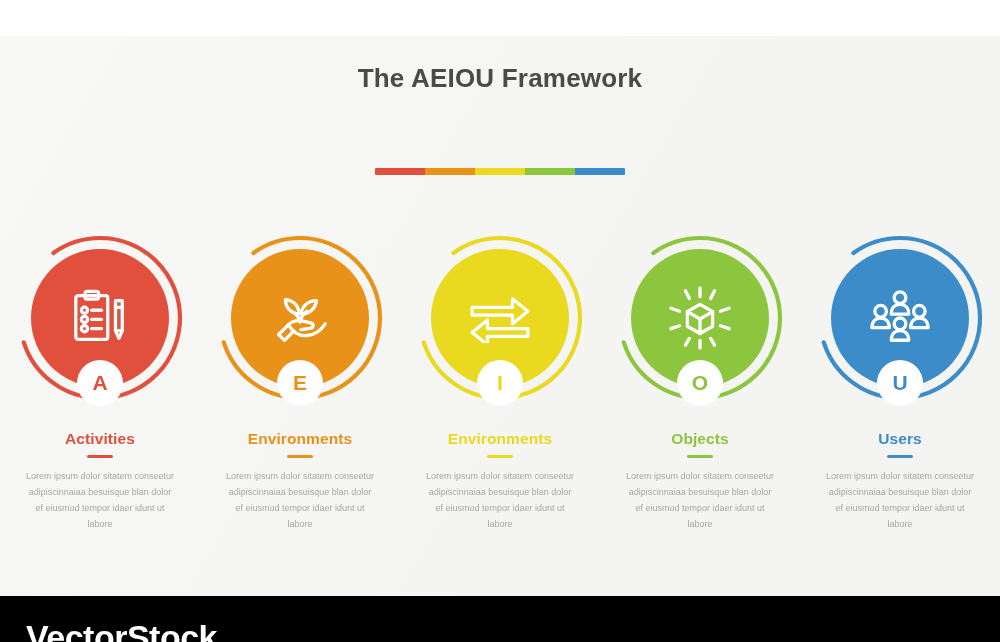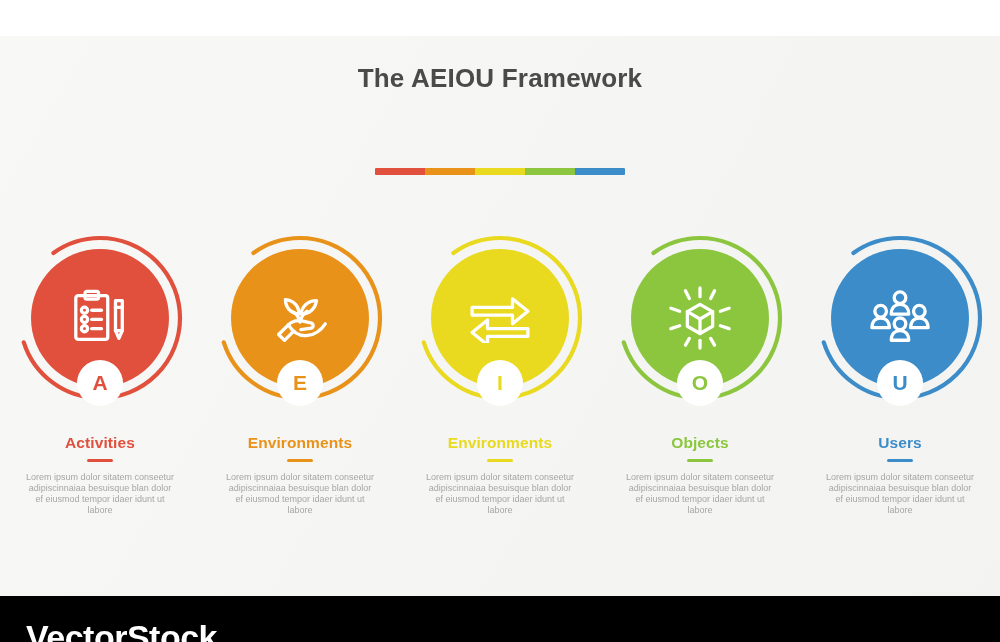--- a/index.html
+++ b/index.html
@@ -92,21 +92,21 @@
     text-align:left;
   }
   .item-rule{
     margin-top:7px;
     width:26px;height:3px;border-radius:2px;
   }
   .item-desc{
     margin-top:10px;
     width:150px;
     text-align:center;
-    font-size:9px;line-height:11px;
+    font-size:9px;line-height:16px;
     color:#a6a6a6;
     font-weight:400;
   }
 
   
   .watermark{
     position:absolute;left:0;top:560px;
     width:1000px;height:82px;background:#000000;
   }
   .wm-logo{

